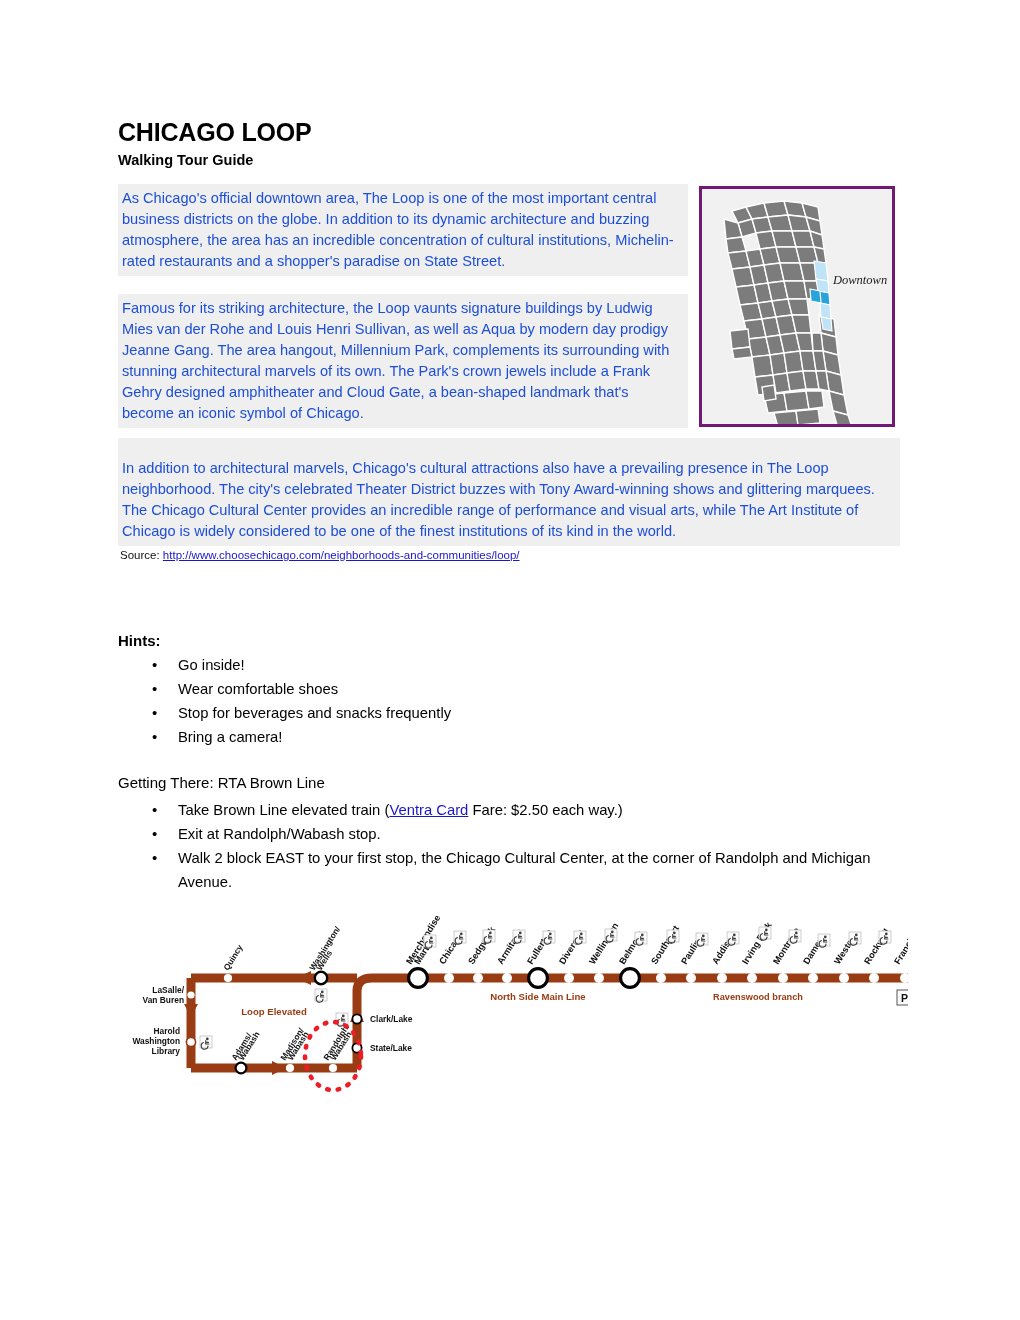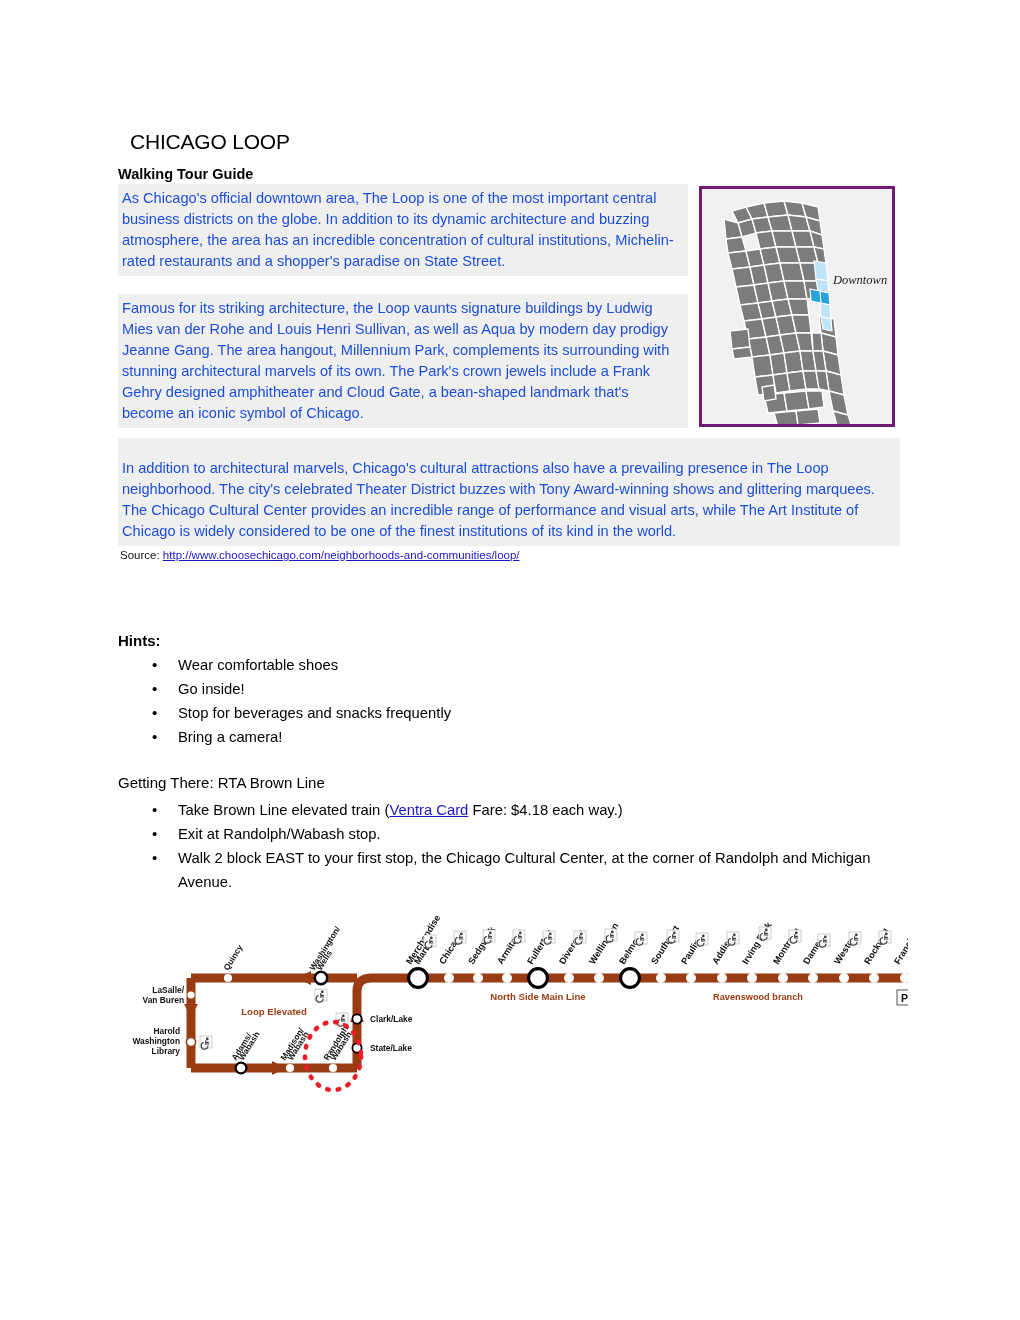--- a/index.html
+++ b/index.html
@@ -12,25 +12,25 @@
     color: #000000;
     position: relative;
     overflow: hidden;
   }
 
   .page { position: absolute; left: 0; top: 0; width: 1020px; height: 1320px; }
 
   
   .title-block { position: absolute; left: 118px; top: 118px; width: 790px; }
   .doc-title {
-    font-size: 21px;
-    font-weight: normal;
+    font-size: 25px;
+    font-weight: bold;
     letter-spacing: -0.2px;
     line-height: 1.15;
-    margin: 12px;
+    margin: 0;
   }
   .doc-subtitle {
     font-size: 14.5px;
     font-weight: bold;
     line-height: 1.2;
     margin: 5px 0 0 0;
   }
 
   
   .intro-wrap { position: absolute; left: 118px; top: 184px; width: 782px; }
@@ -240,30 +240,30 @@
         <polygon points="108,100 118,102 119,114 109,112" fill="#29a3dc"></polygon>
         <polygon points="118,114 128,116 129,130 119,128" fill="#bfe4f7"></polygon>
         <polygon points="119,128 129,130 130,142 121,140" fill="#bfe4f7"></polygon>
       </g>
     </svg>
     <div class="map-label">Downtown</div>
   </div>
 
   <div class="hints-head">Hints:</div>
   <ul class="bullets hints-list">
+    <li>Go inside!</li>
     <li>Wear comfortable shoes</li>
-    <li>Go inside!</li>
     <li>Stop for beverages and snacks frequently</li>
     <li>Bring a camera!</li>
   </ul>
 
   <div class="getting-head">Getting There: RTA Brown Line</div>
   <ul class="bullets getting-list">
     <li>
-      <span>Take Brown Line elevated train (</span><a href="#" class="link">Ventra Card</a><span> Fare: $4.18 each way.)</span>
+      <span>Take Brown Line elevated train (</span><a href="#" class="link">Ventra Card</a><span> Fare: $2.50 each way.)</span>
     </li>
     <li>Exit at Randolph/Wabash stop.</li>
     <li>Walk 2 block EAST to your first stop, the Chicago Cultural Center, at the corner of Randolph and Michigan Avenue.</li>
   </ul>
 
   <div class="transit">
     <svg width="790" height="190" viewBox="0 0 790 190">
       <defs>
         <g id="wc">
           <rect x="-6" y="-6" width="12" height="12" fill="#fbfbfb" stroke="#b9b9b9" stroke-width="0.7"></rect>

